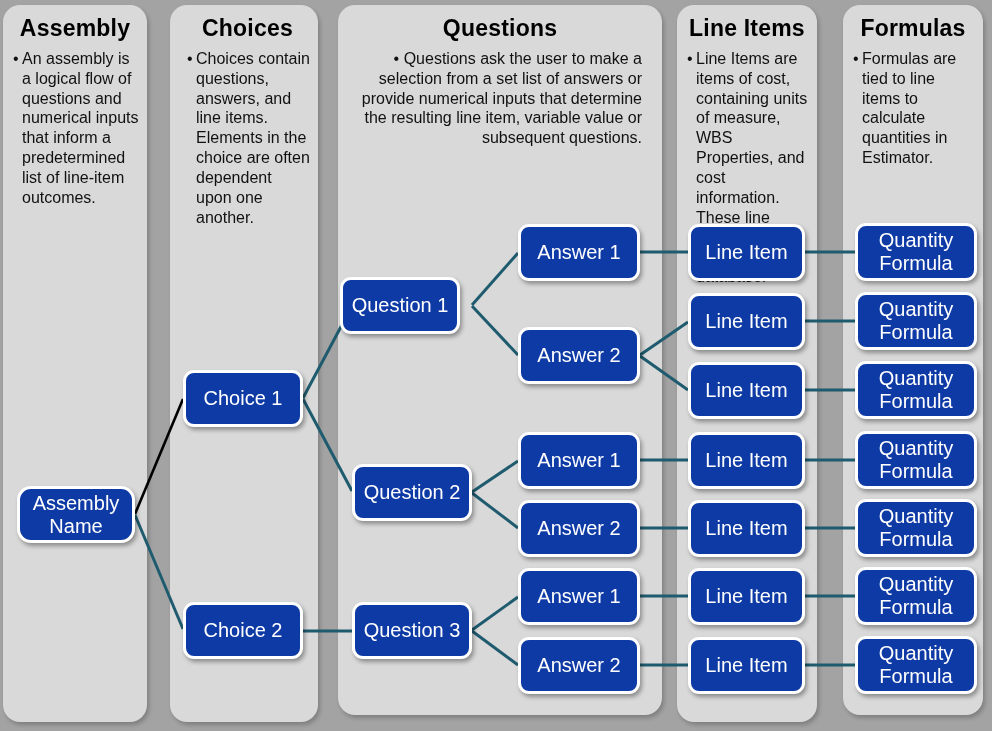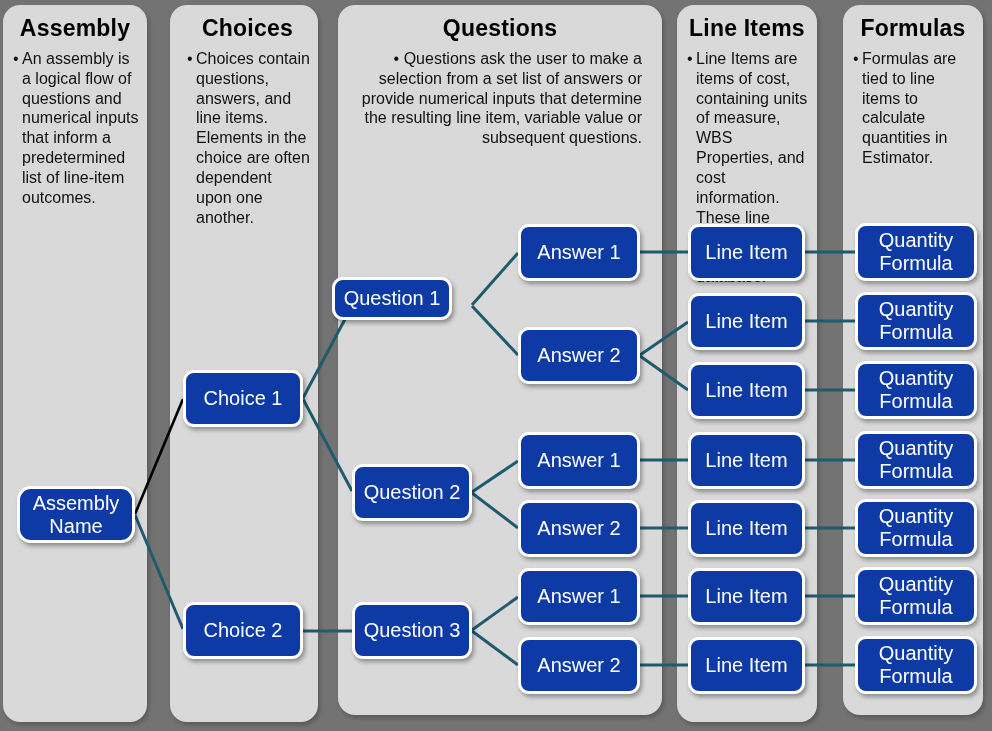--- a/index.html
+++ b/index.html
@@ -6,21 +6,21 @@
     --node-blue:#0e3aa5;
     --conn-teal:#1f5b6e;
     --conn-black:#000000;
     --panel-gray:#d9d9d9;
   }
   *{box-sizing:border-box;}
   html,body{margin:0;padding:0;background:#ffffff;}
   .canvas{
     position:relative;
     width:992px;height:731px;
-    background:#737373;
+    background:#a3a3a3;
     font-family:"Liberation Sans", sans-serif;
     overflow:hidden;
   }
   .panel{
     position:absolute;
     background:var(--panel-gray);
     border-radius:17px;
     box-shadow:2px 3px 4px rgba(0,0,0,0.22);
   }
   .panel-title{
@@ -151,21 +151,21 @@
     <line class="conn" x1="805" y1="528" x2="855" y2="528"></line>
     <line class="conn" x1="805" y1="596" x2="855" y2="596"></line>
     <line class="conn" x1="805" y1="665" x2="855" y2="665"></line>
   </svg>
 
   <div class="node" style="left:17px;top:486px;width:118px;height:57px;border-radius:14px;">Assembly Name</div>
 
   <div class="node" style="left:183px;top:370px;width:120px;height:57px;">Choice 1</div>
   <div class="node" style="left:183px;top:602px;width:120px;height:57px;">Choice 2</div>
 
-  <div class="node" style="left:332px;top:277px;width:120px;height:43px;">Question 1</div>
+  <div class="node" style="left:340px;top:277px;width:120px;height:57px;">Question 1</div>
   <div class="node" style="left:352px;top:464px;width:120px;height:57px;">Question 2</div>
   <div class="node" style="left:352px;top:602px;width:120px;height:57px;">Question 3</div>
 
   <div class="node" style="left:518px;top:224px;width:122px;height:57px;">Answer 1</div>
   <div class="node" style="left:518px;top:327px;width:122px;height:57px;">Answer 2</div>
   <div class="node" style="left:518px;top:432px;width:122px;height:57px;">Answer 1</div>
   <div class="node" style="left:518px;top:500px;width:122px;height:57px;">Answer 2</div>
   <div class="node" style="left:518px;top:568px;width:122px;height:57px;">Answer 1</div>
   <div class="node" style="left:518px;top:637px;width:122px;height:57px;">Answer 2</div>
 

